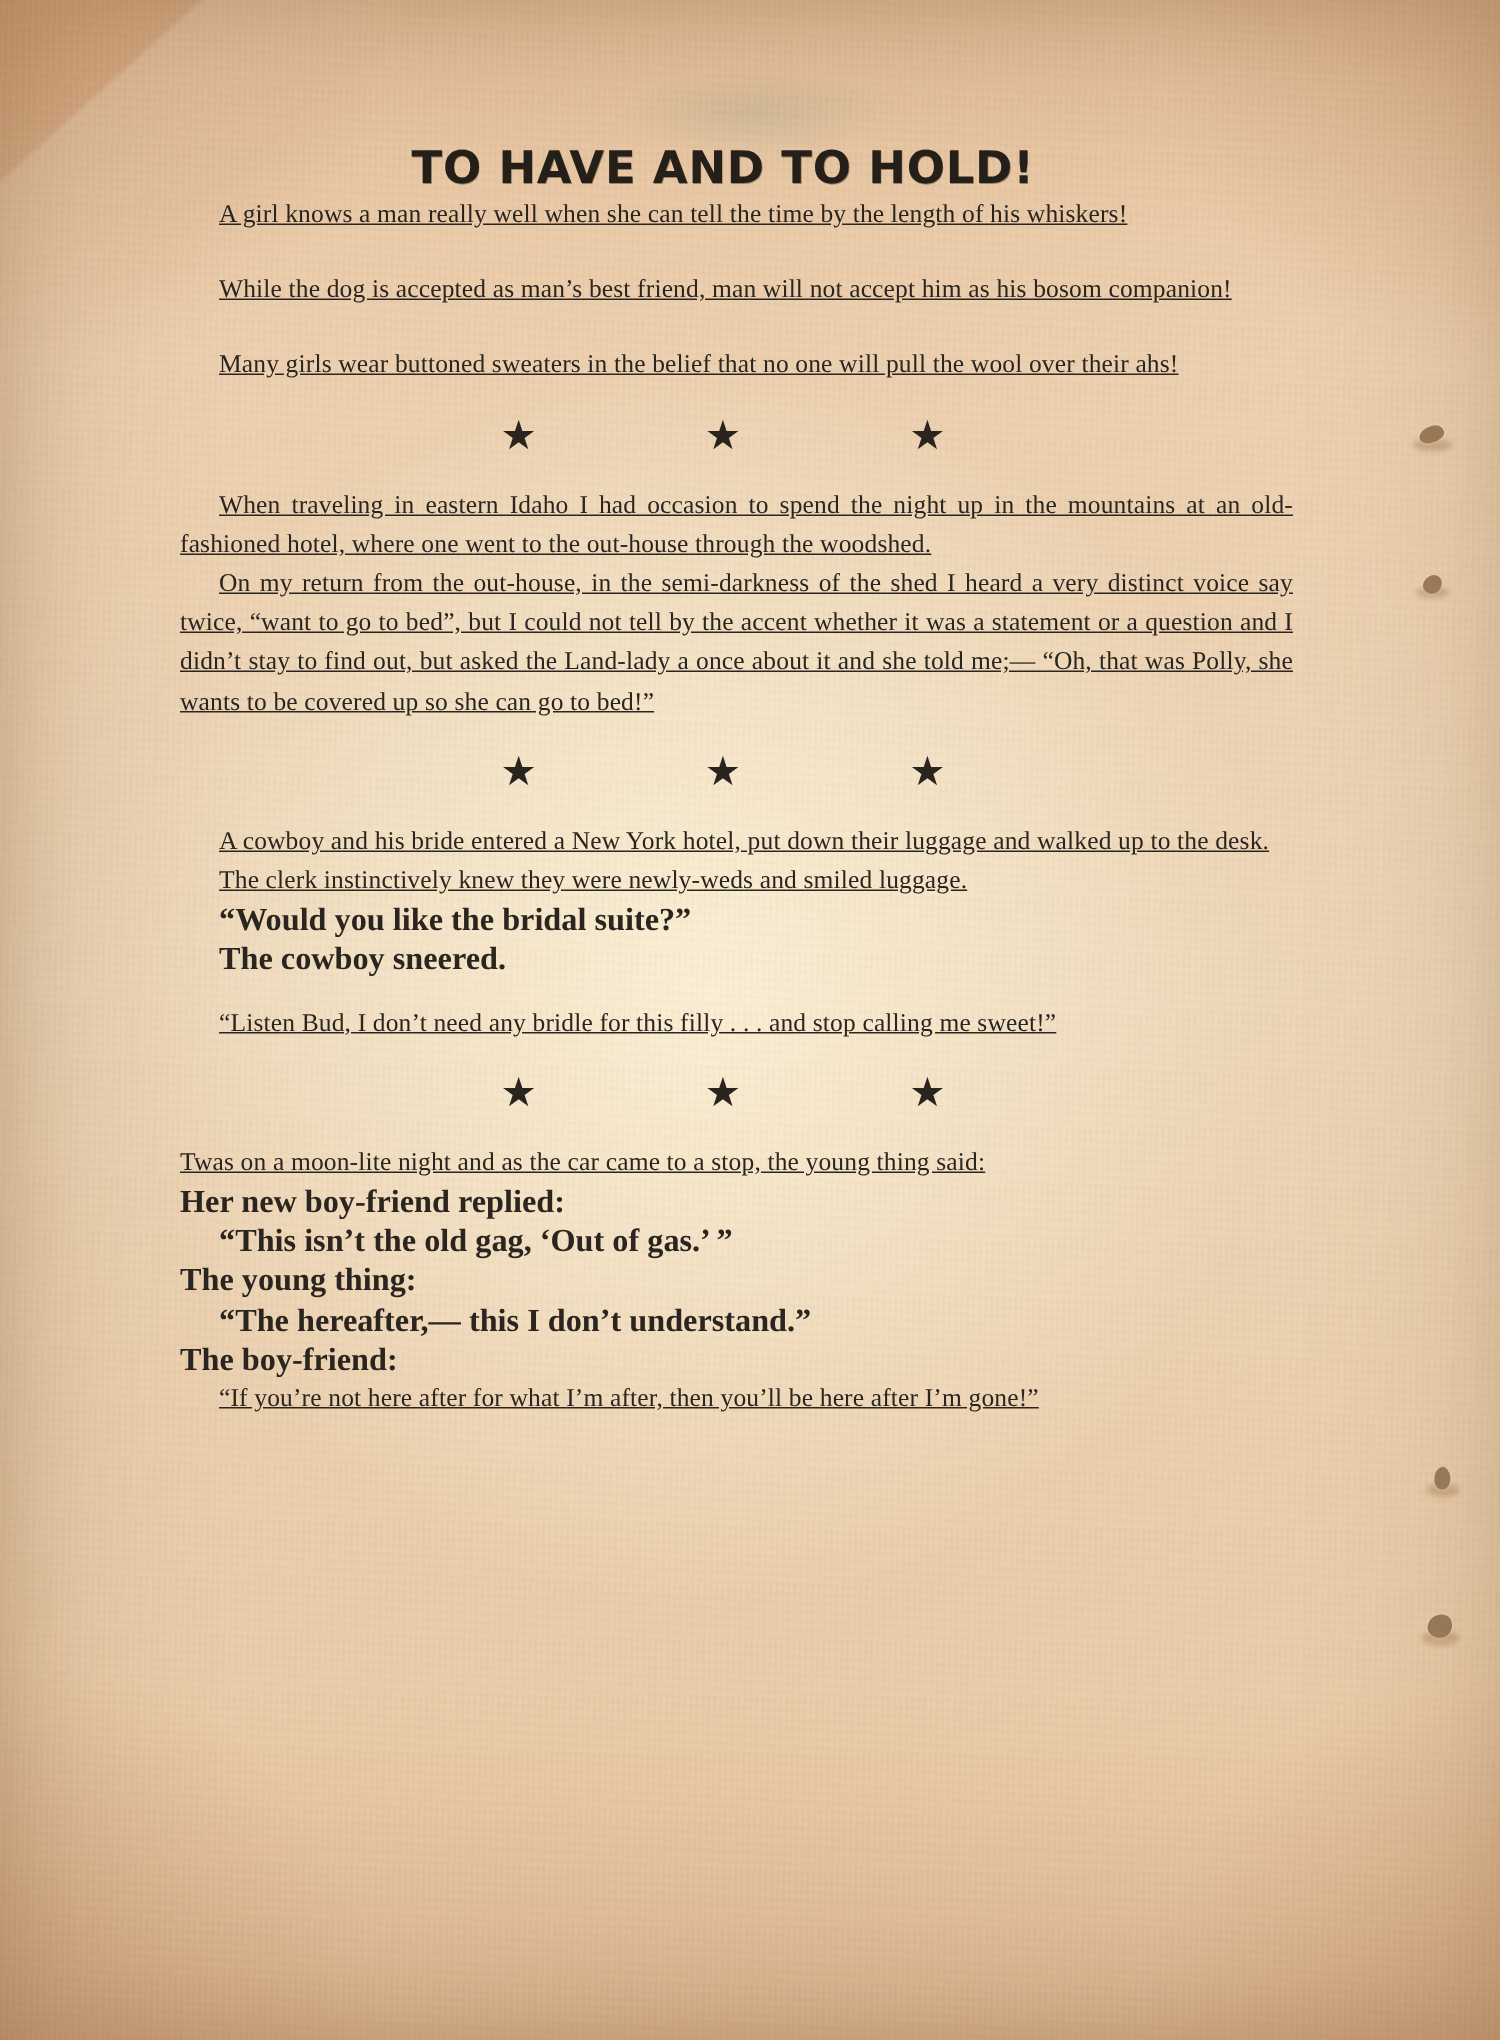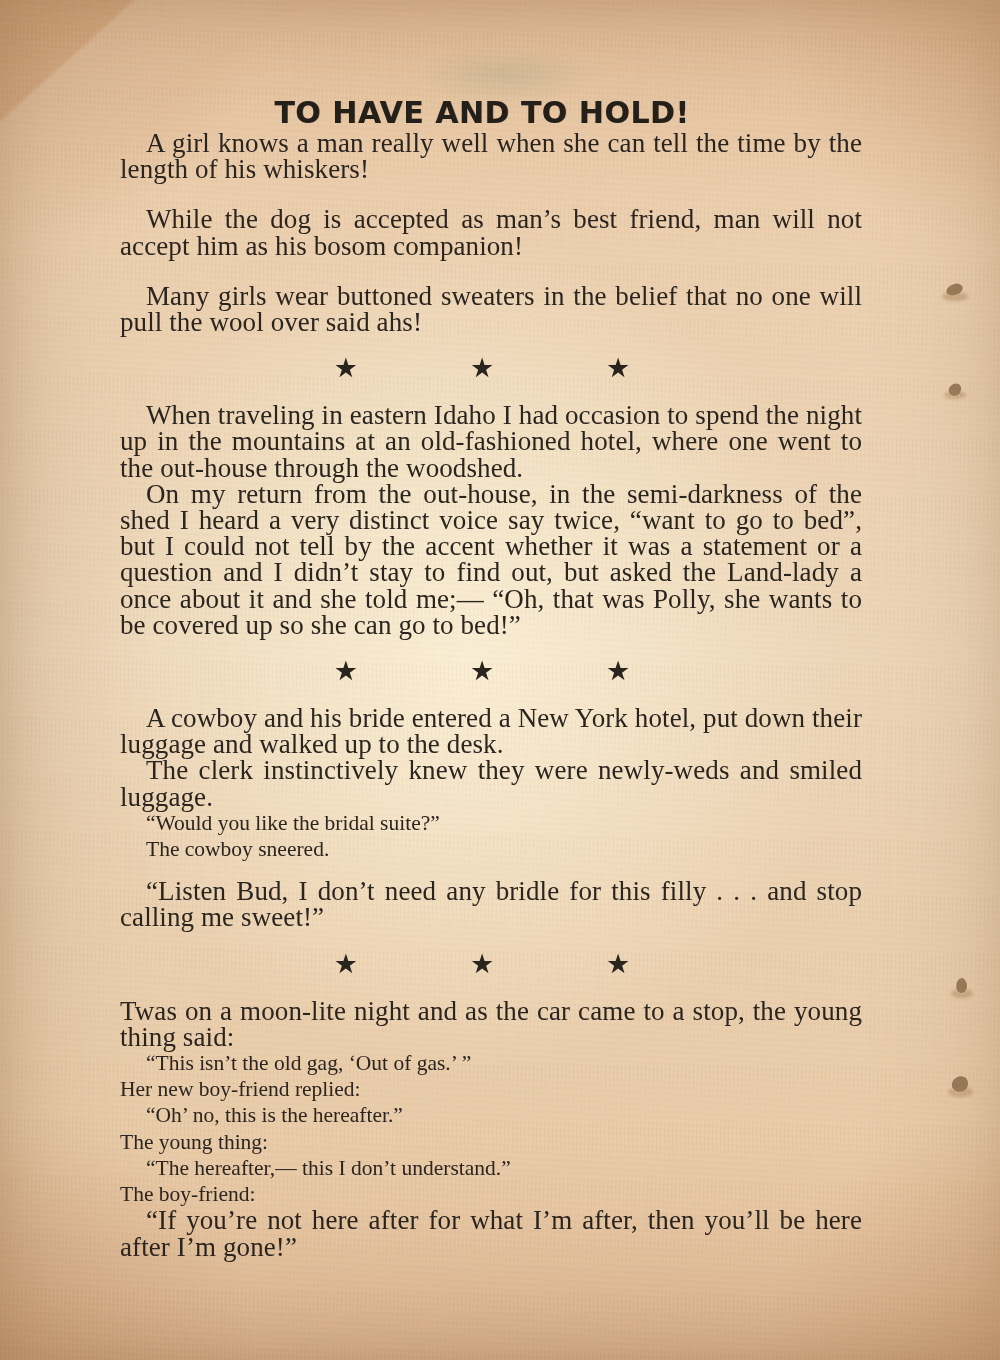--- a/index.html
+++ b/index.html
@@ -67,33 +67,34 @@
     text-align: center;
     color: #241f1a;
     margin: 0;
     padding-top: 95px;
     padding-right: 18px;
     text-shadow: 0.4px 0.4px 0 rgba(60,45,30,0.45);
   }
 
   .joke {
     margin: 0;
-    font-size: 27px;
+    font-size: 17px;
     line-height: 26.2px;
     text-align: justify;
     text-justify: inter-word;
     letter-spacing: 0.1px;
+    text-decoration: underline;
   }
   .joke + .joke { margin-top: 24px; }
 
   .indent  { text-indent: 26px; }
   .noindent{ text-indent: 0; }
 
   
-  .block { margin: 0; font-size: 21.5px; line-height: 26.2px; text-align: justify; }
+  .block { margin: 0; font-size: 21.5px; line-height: 26.2px; text-align: justify; font-weight: bold; }
   .block .ln { display: block; }
   .block .ln.q { text-indent: 26px; }
 
   .stars {
     display: flex;
     justify-content: center;
     gap: 112px;
     margin: 20px 0 20px 0;
     padding-right: 18px;
     font-size: 27px;
@@ -141,21 +142,21 @@
 <div id="page">
 
   <div id="grain"></div>
 
   <div id="content">
 
     <h1 class="title">TO HAVE AND TO HOLD!</h1>
 
     <p class="joke indent">A girl knows a man really well when she can tell the time by the length of his whiskers!</p>
     <p class="joke indent">While the dog is accepted as man’s best friend, man will not accept him as his bosom companion!</p>
-    <p class="joke indent">Many girls wear buttoned sweaters in the belief that no one will pull the wool over said ahs!</p>
+    <p class="joke indent">Many girls wear buttoned sweaters in the belief that no one will pull the wool over their ahs!</p>
 
     <div class="stars">
       <span class="star">★</span>
       <span class="star">★</span>
       <span class="star">★</span>
     </div>
 
     <p class="joke indent">When traveling in eastern Idaho I had occasion to spend the night up in the mountains at an old-fashioned hotel, where one went to the out-house through the woodshed.</p>
     <p class="joke indent" style="margin-top:0">On my return from the out-house, in the semi-darkness of the shed I heard a very distinct voice say twice, “want to go to bed”, but I could not tell by the accent whether it was a statement or a question and I didn’t stay to find out, but asked the Land-lady a once about it and she told me;— “Oh, that was Polly, she wants to be covered up so she can go to bed!”</p>
 
@@ -174,23 +175,22 @@
     <p class="joke indent" style="margin-top:16px">“Listen Bud, I don’t need any bridle for this filly . . . and stop calling me sweet!”</p>
 
     <div class="stars">
       <span class="star">★</span>
       <span class="star">★</span>
       <span class="star">★</span>
     </div>
 
     <p class="joke noindent">Twas on a moon-lite night and as the car came to a stop, the young thing said:</p>
     <p class="block" style="margin-top:0">
+      <span class="ln">Her new boy-friend replied:</span>
       <span class="ln q">“This isn’t the old gag, ‘Out of gas.’ ”</span>
-      <span class="ln">Her new boy-friend replied:</span>
-      <span class="ln q">“Oh’ no, this is the hereafter.”</span>
       <span class="ln">The young thing:</span>
       <span class="ln q">“The hereafter,— this I don’t understand.”</span>
       <span class="ln">The boy-friend:</span>
     </p>
     <p class="joke indent" style="margin-top:0">“If you’re not here after for what I’m after, then you’ll be here after I’m gone!”</p>
 
   </div>
 
 
   <div class="hole" style="left:940px; top:280px; width:34px; height:26px;">

